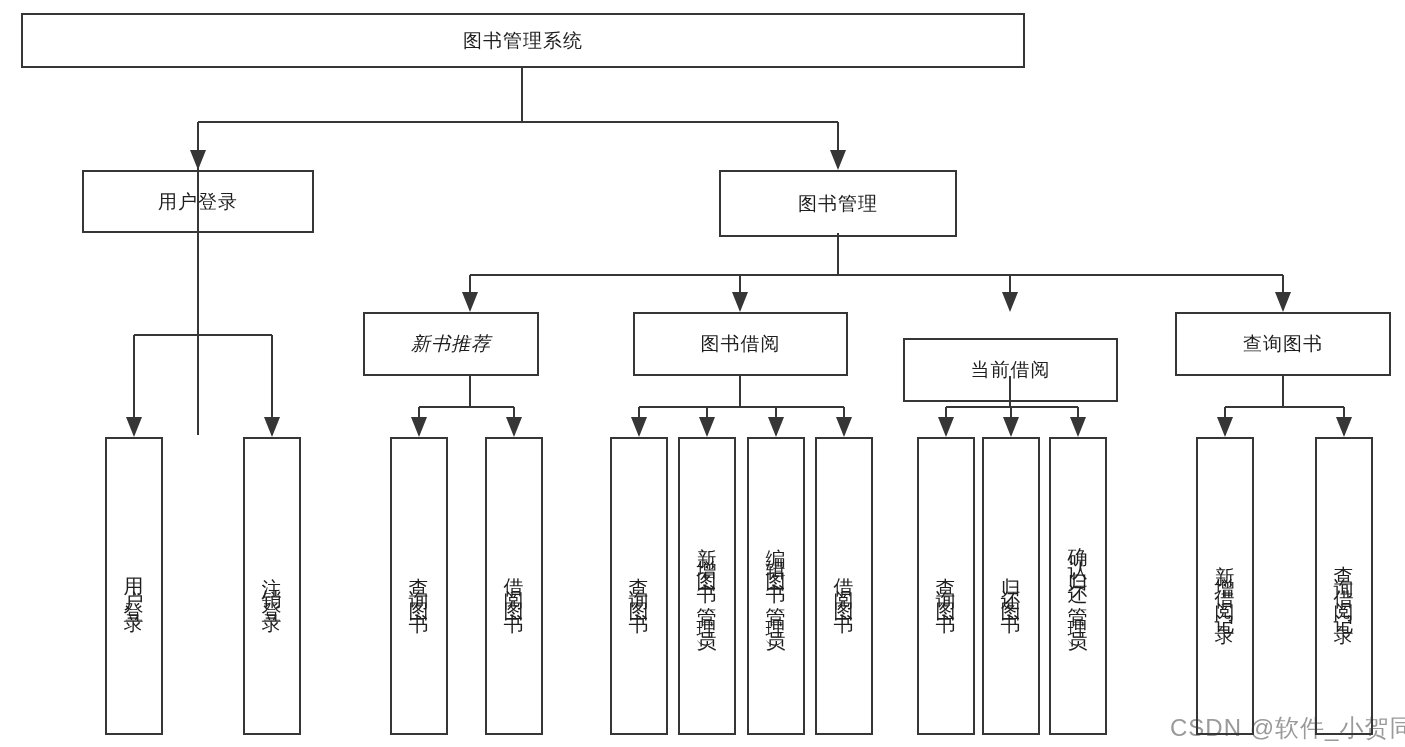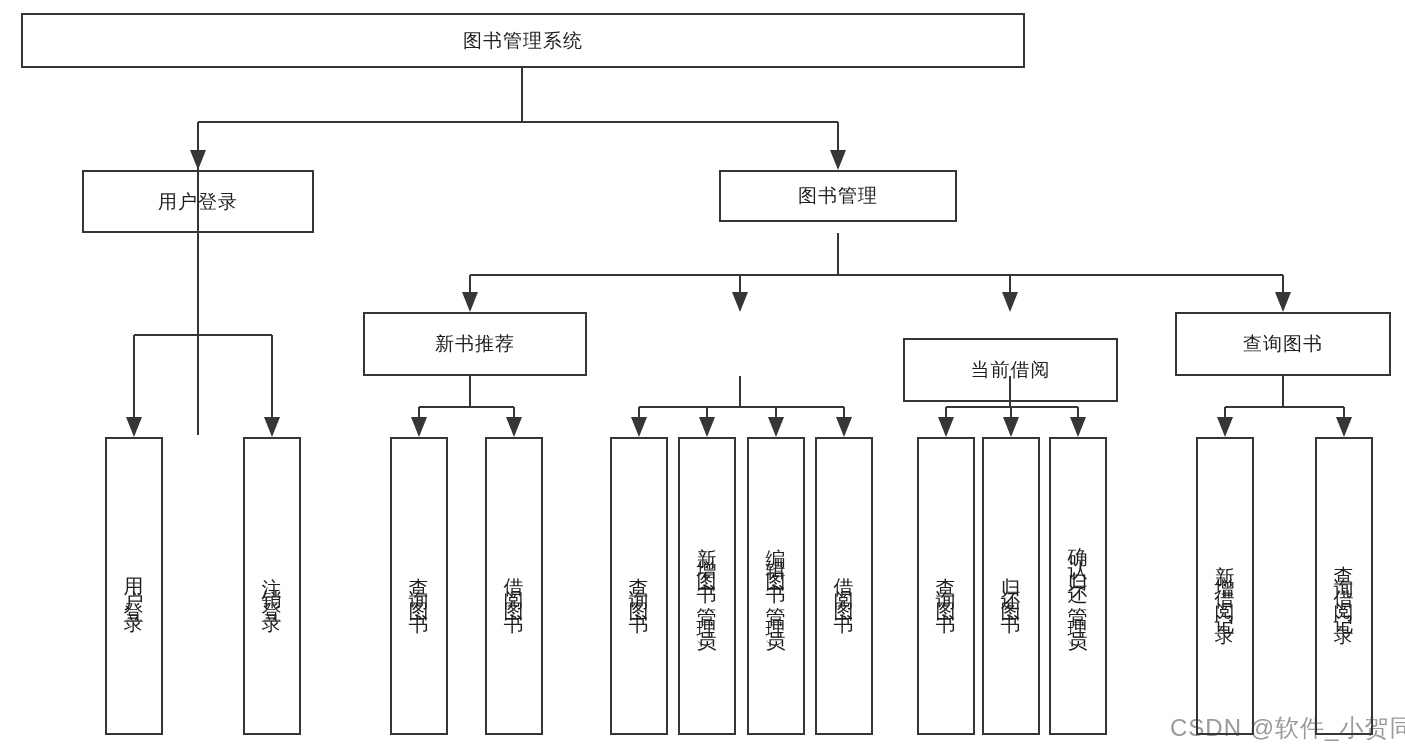--- a/index.html
+++ b/index.html
@@ -46,24 +46,24 @@
     letter-spacing: 12px;
     line-height: 1;
     white-space: nowrap;
   }
 
   
   .n-root  { left: 21px;   top: 13px;  width: 1004px; height: 55px; }
 
   
   .n-l1a   { left: 82px;   top: 170px; width: 232px;  height: 63px; }
-  .n-l1b   { left: 719px;  top: 170px; width: 238px;  height: 52px; }
-
-  
-  .n-l2a   { left: 363px;  top: 312px; width: 224px;  height: 64px; }
+  .n-l1b   { left: 719px;  top: 170px; width: 238px;  height: 67px; }
+
+  
+  .n-l2a   { left: 363px;  top: 312px; width: 176px;  height: 64px; font-style: italic; }
   .n-l2b   { left: 633px;  top: 312px; width: 215px;  height: 64px; }
   .n-l2c   { left: 903px;  top: 312px; width: 215px;  height: 64px; margin-top: 26px; }
   .n-l2d   { left: 1175px; top: 312px; width: 216px;  height: 64px; }
 
   
   .leaf    { top: 437px; width: 58px; height: 298px; }
   .n-a1 { left: 105px; }
   .n-a2 { left: 243px; }
   .n-b1 { left: 390px; }
   .n-b2 { left: 485px; }
@@ -133,20 +133,23 @@
   <div class="node n-l1a">
     <span class="hlabel">用户登录</span>
   </div>
   <div class="node n-l1b">
     <span class="hlabel">图书管理</span>
   </div>
 
   <div class="node n-l2a">
     <span class="hlabel">新书推荐</span>
   </div>
+  <div class="node n-l2b">
+    <span class="hlabel">图书借阅</span>
+  </div>
   <div class="node n-l2c">
     <span class="hlabel">当前借阅</span>
   </div>
   <div class="node n-l2d">
     <span class="hlabel">查询图书</span>
   </div>
 
   <div class="node leaf n-a1">
     <span class="vlabel">用户登录</span>
   </div>

